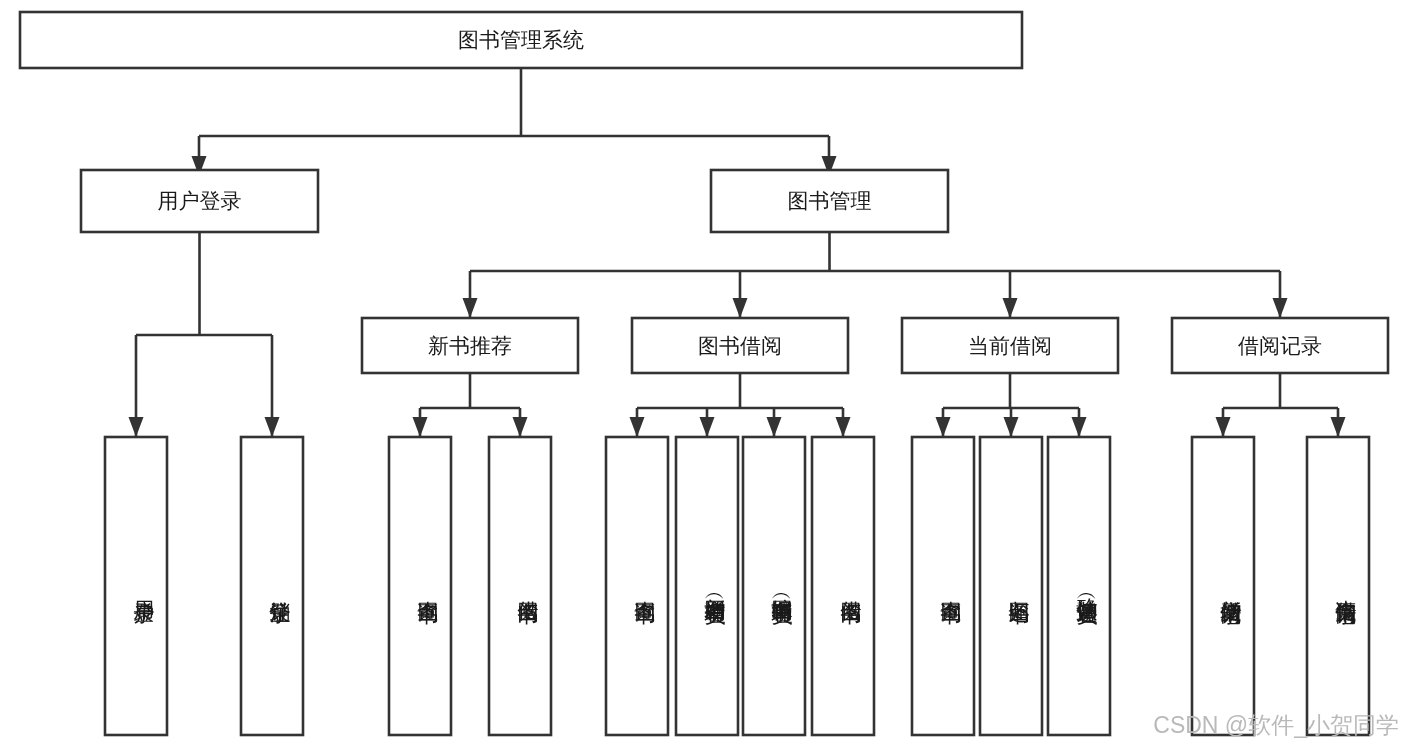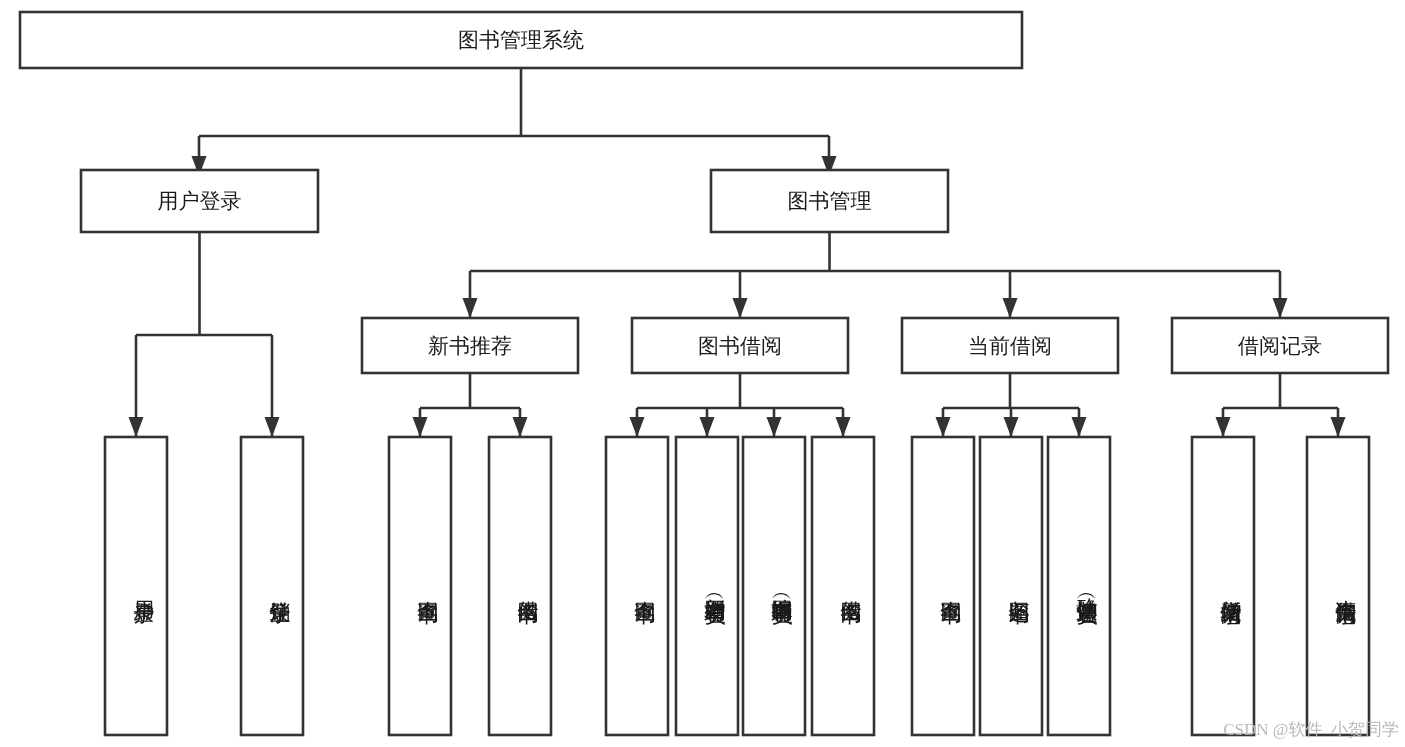--- a/index.html
+++ b/index.html
@@ -48,22 +48,22 @@
     fill: #1a1a1a;
     writing-mode: vertical-rl;
     text-orientation: upright;
     text-anchor: middle;
     letter-spacing: 1px;
   }
   .watermark {
     position: absolute;
     right: 6px;
     bottom: 6px;
-    font-family: Liberation Serif, serif;
-    font-size: 17px;
+    font-family: Liberation Sans, sans-serif;
+    font-size: 23px;
     color: #b9b9b9;
     white-space: nowrap;
     pointer-events: none;
   }
 </style>
 </head>
 <body>
 
 <svg id="diagram" viewBox="0 0 1405 747" xmlns="http://www.w3.org/2000/svg">
   <g id="edges-layer">

